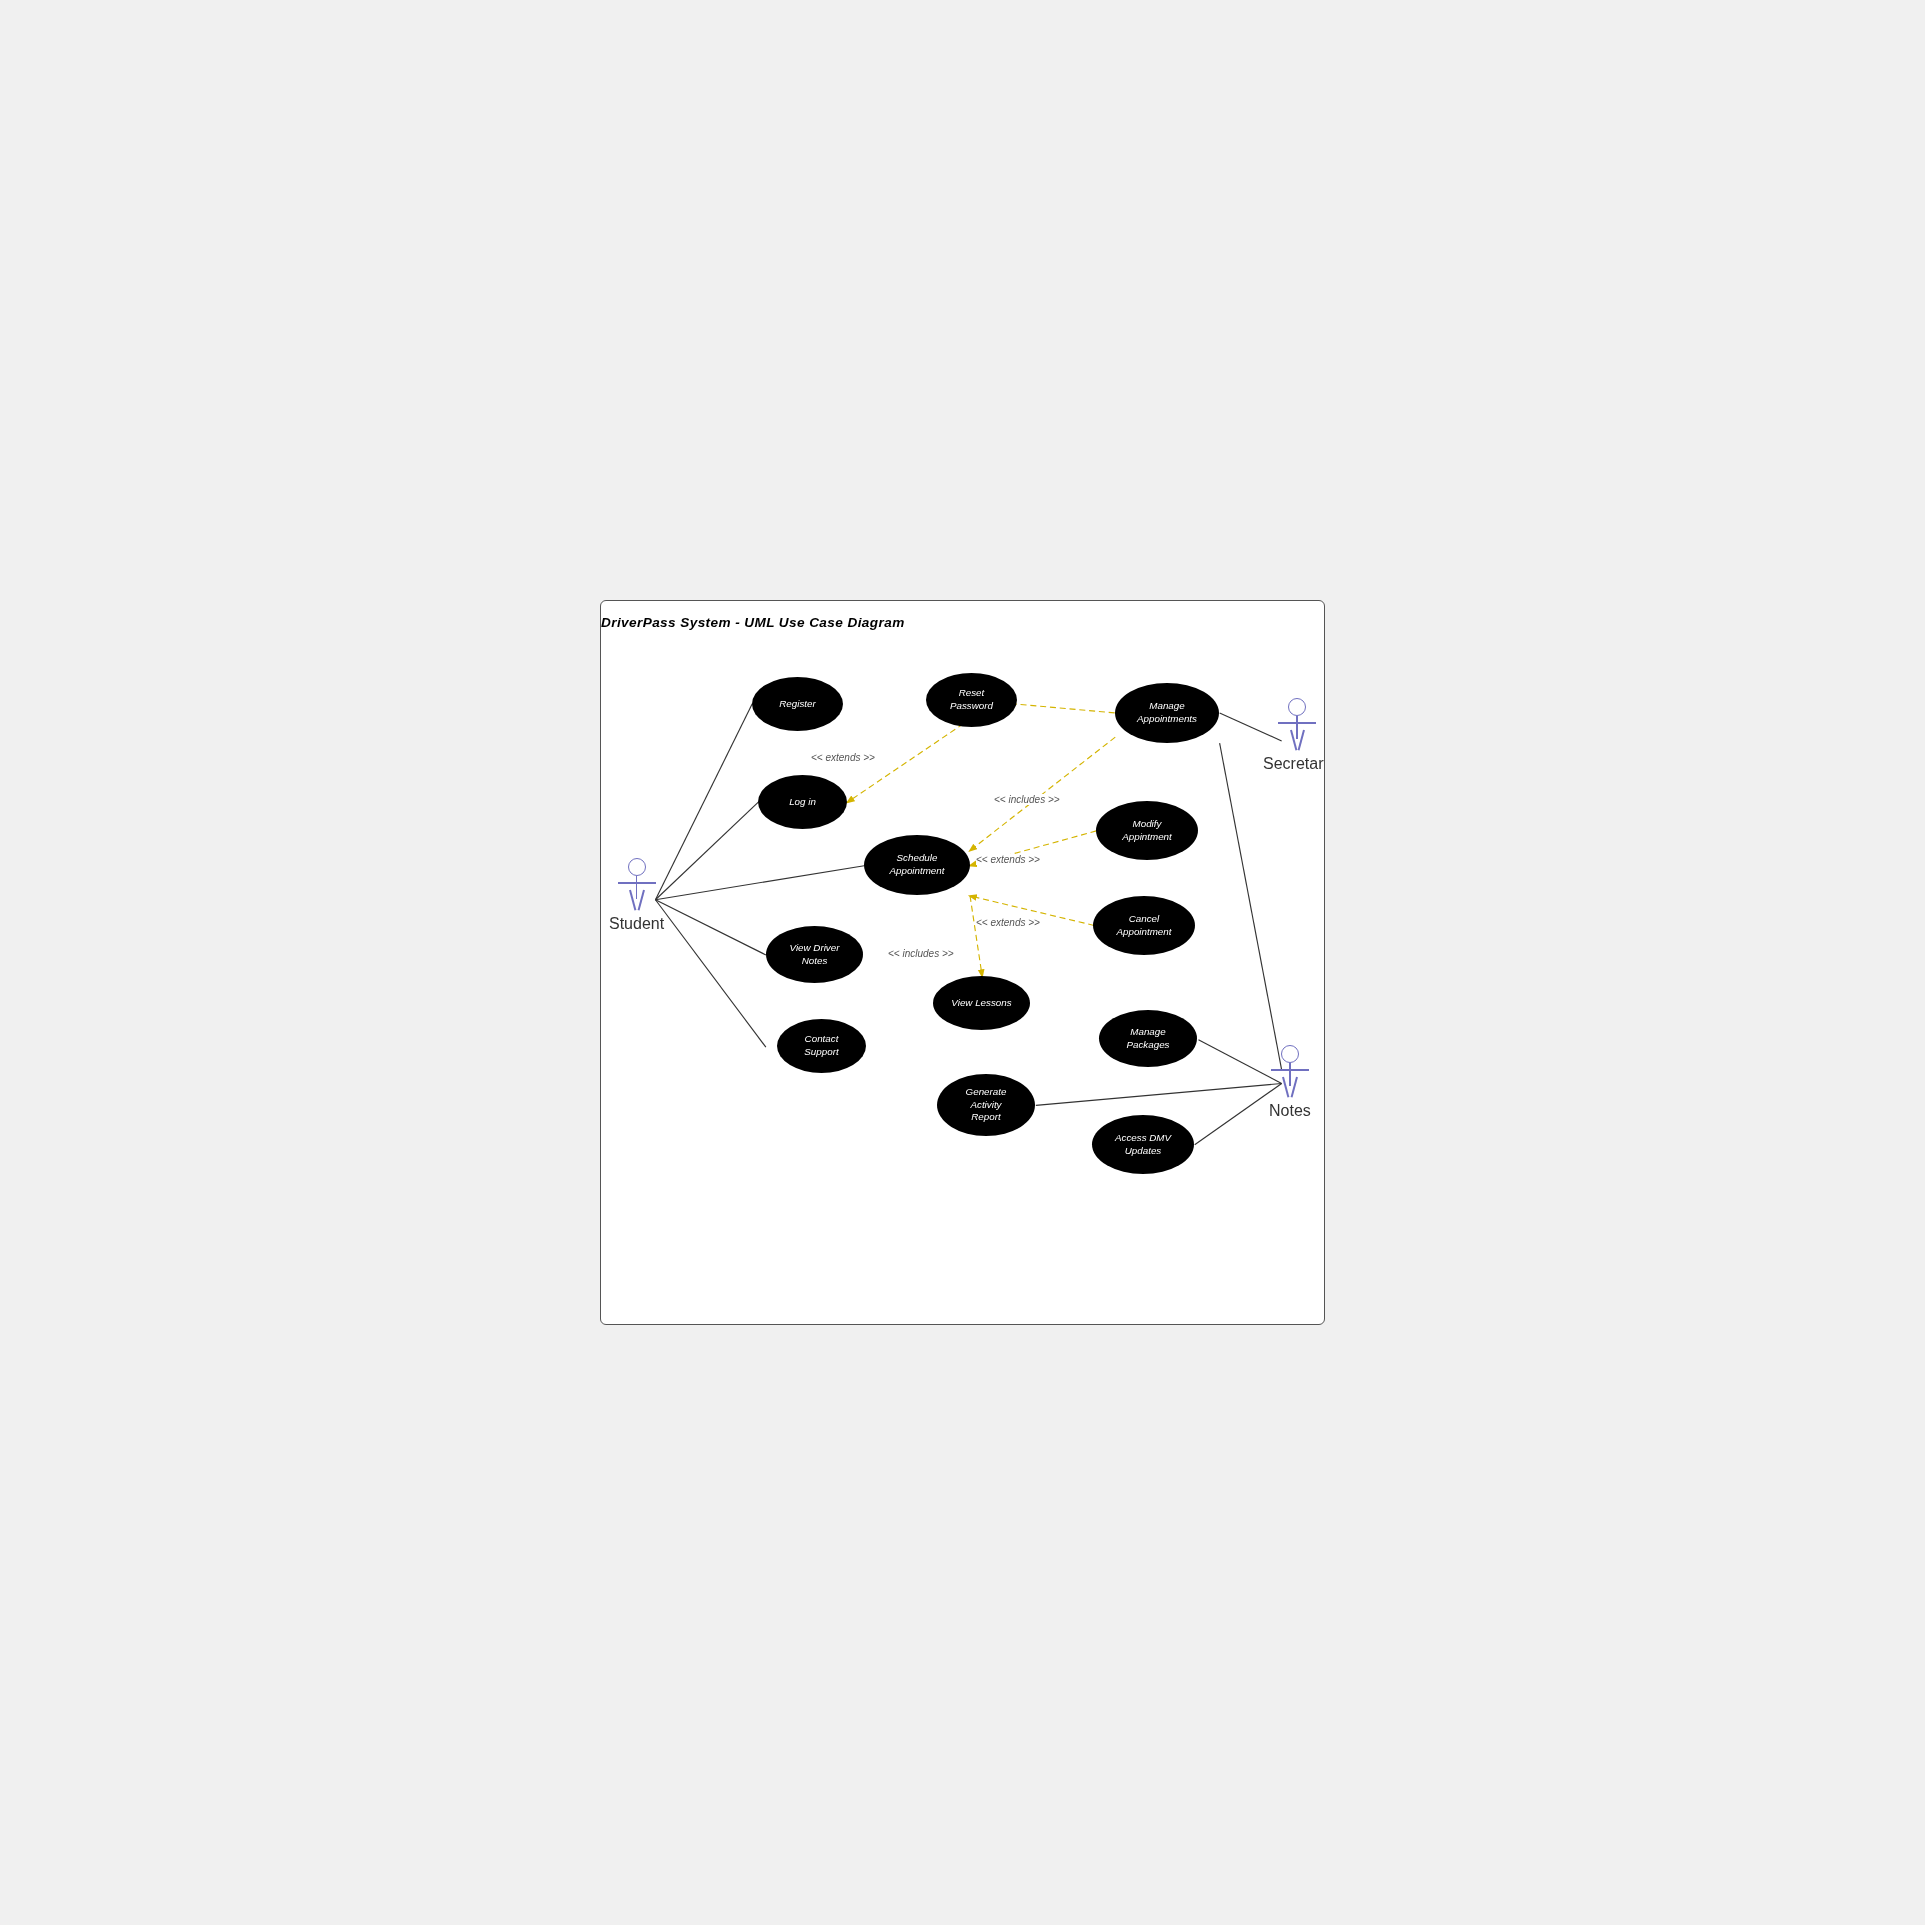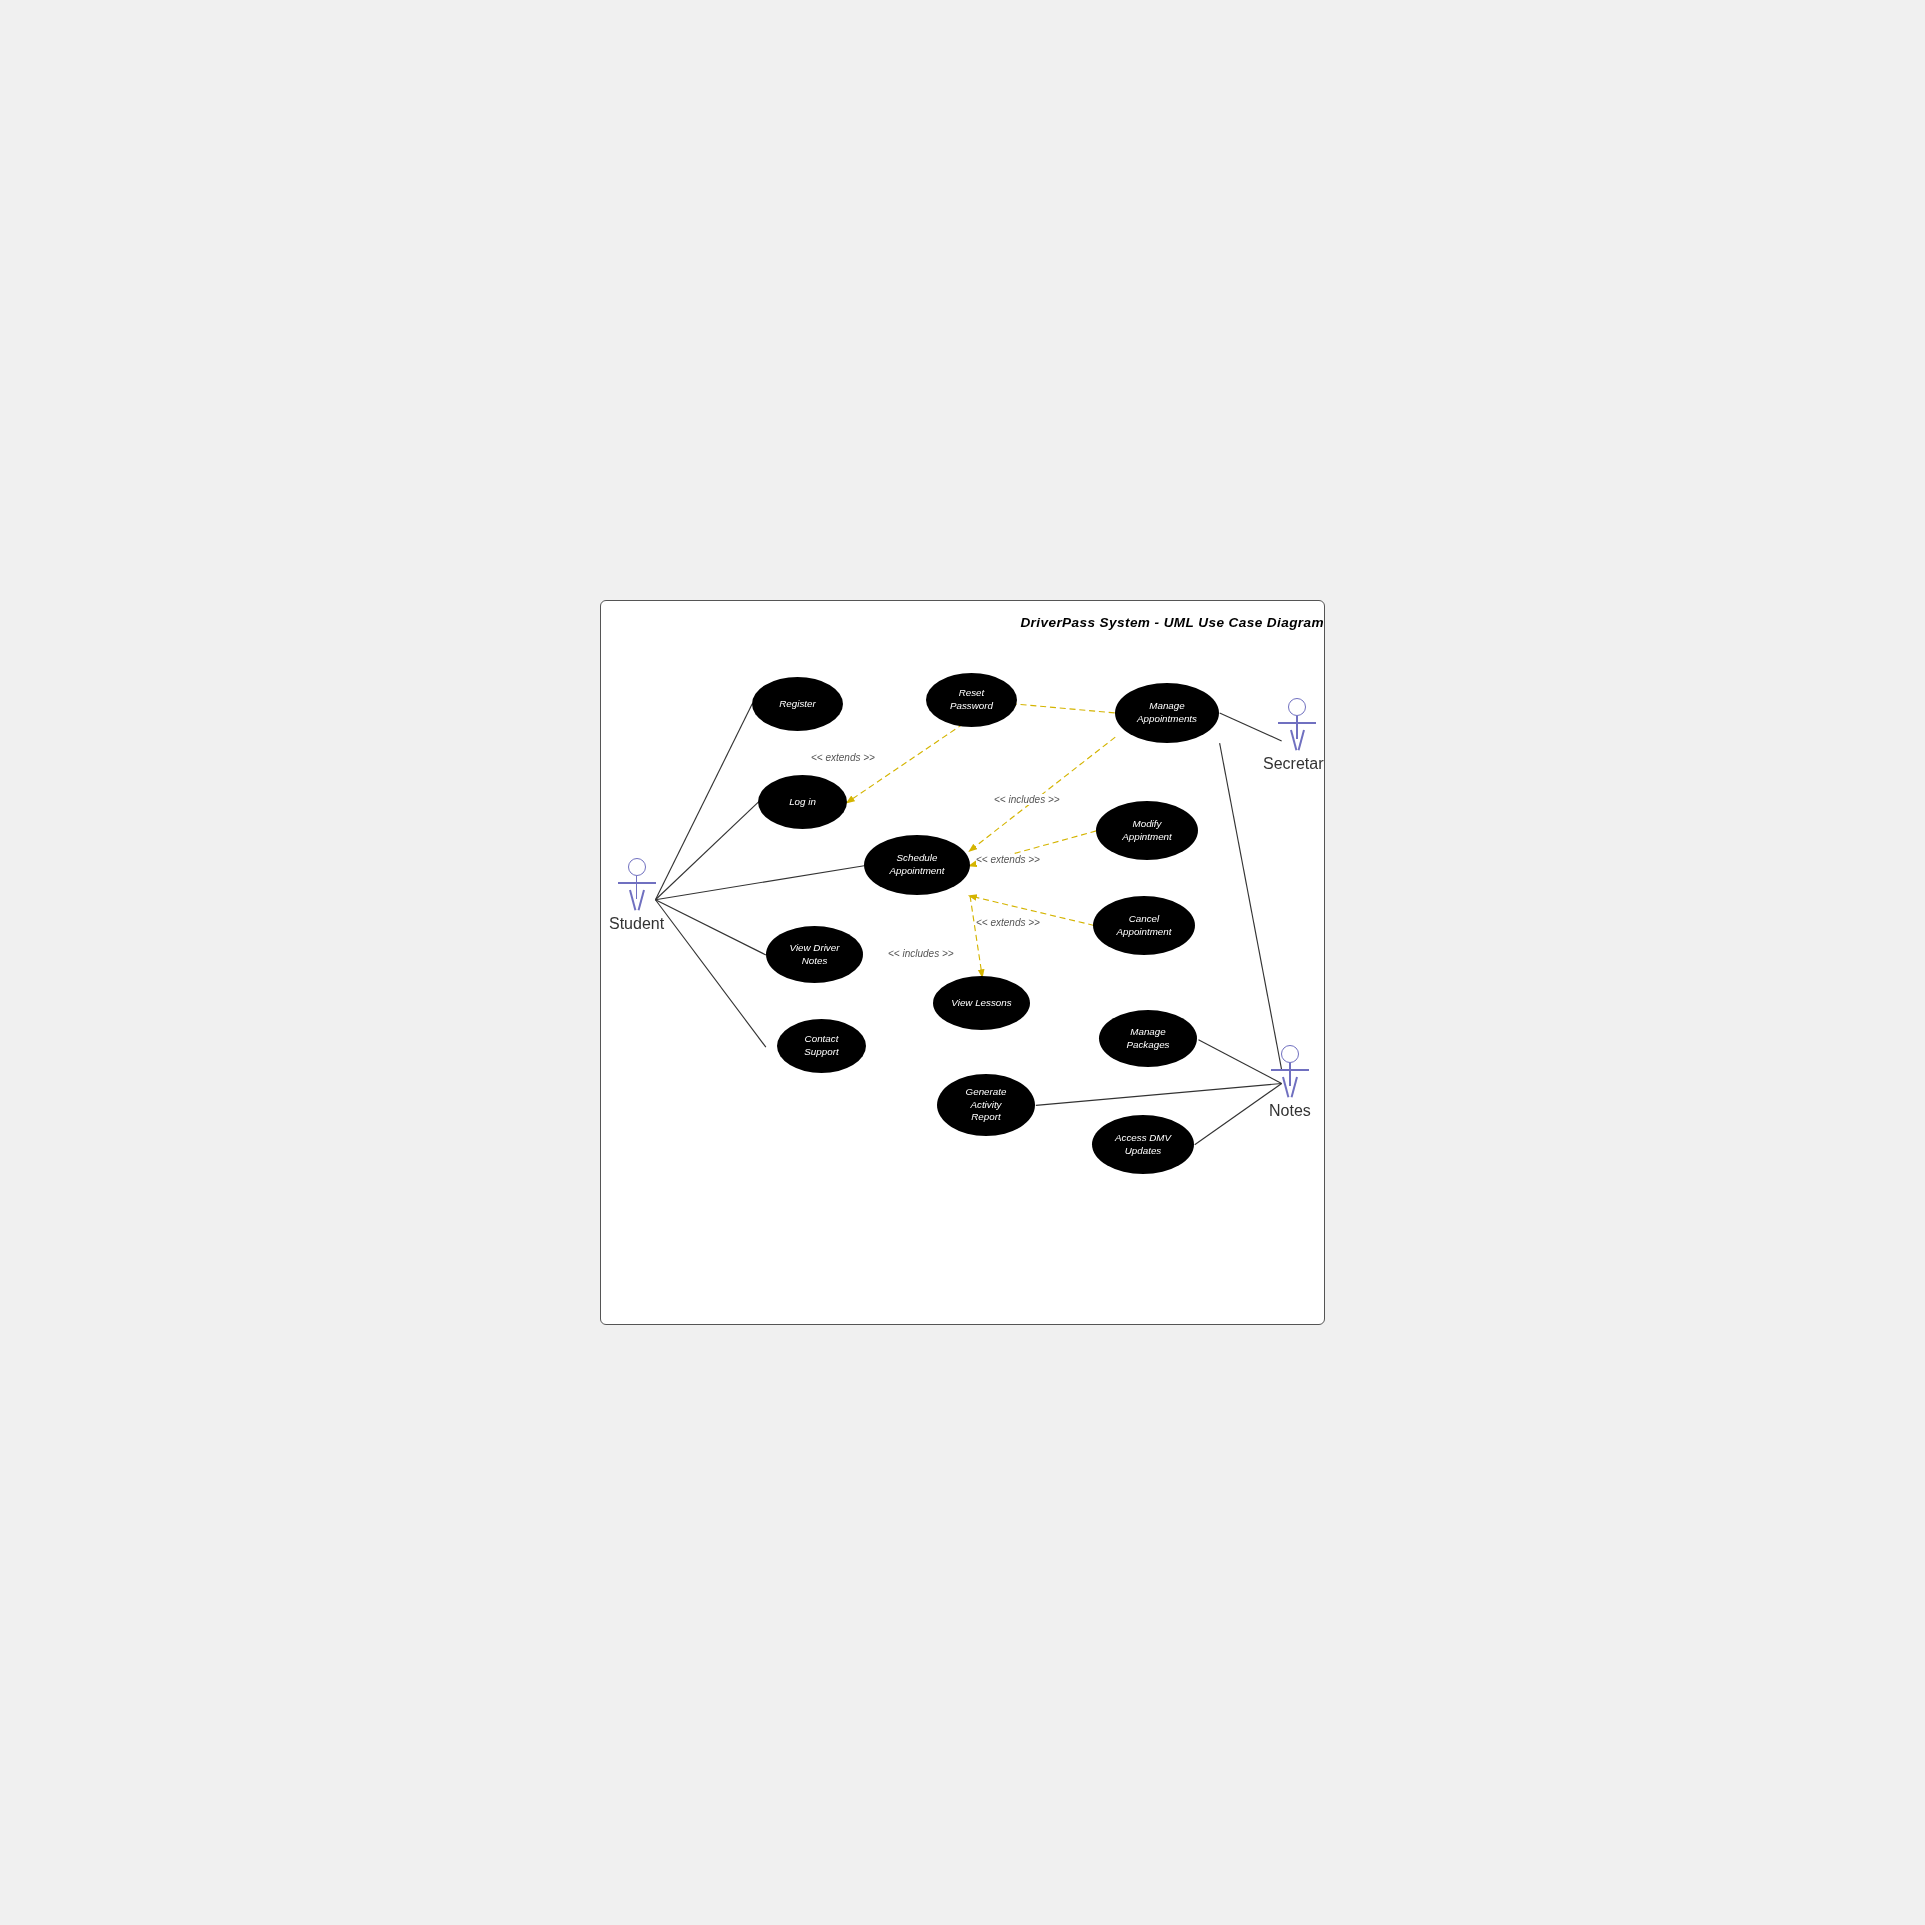--- a/index.html
+++ b/index.html
@@ -14,21 +14,21 @@
     .diagram-container {
       background: white;
       border: 1.5px solid #555;
       border-radius: 6px;
       width: 725px;
       height: 725px;
       position: relative;
       overflow: hidden;
     }
     .diagram-title {
-      text-align: right;
+      text-align: left;
       font-style: italic;
       font-weight: bold;
       font-size: 13.6px;
       padding: 13.6px 0 0 0;
       letter-spacing: 0.4px;
     }
     svg.diagram-svg {
       position: absolute;
       top: 0; left: 0;
       width: 100%; height: 100%;

